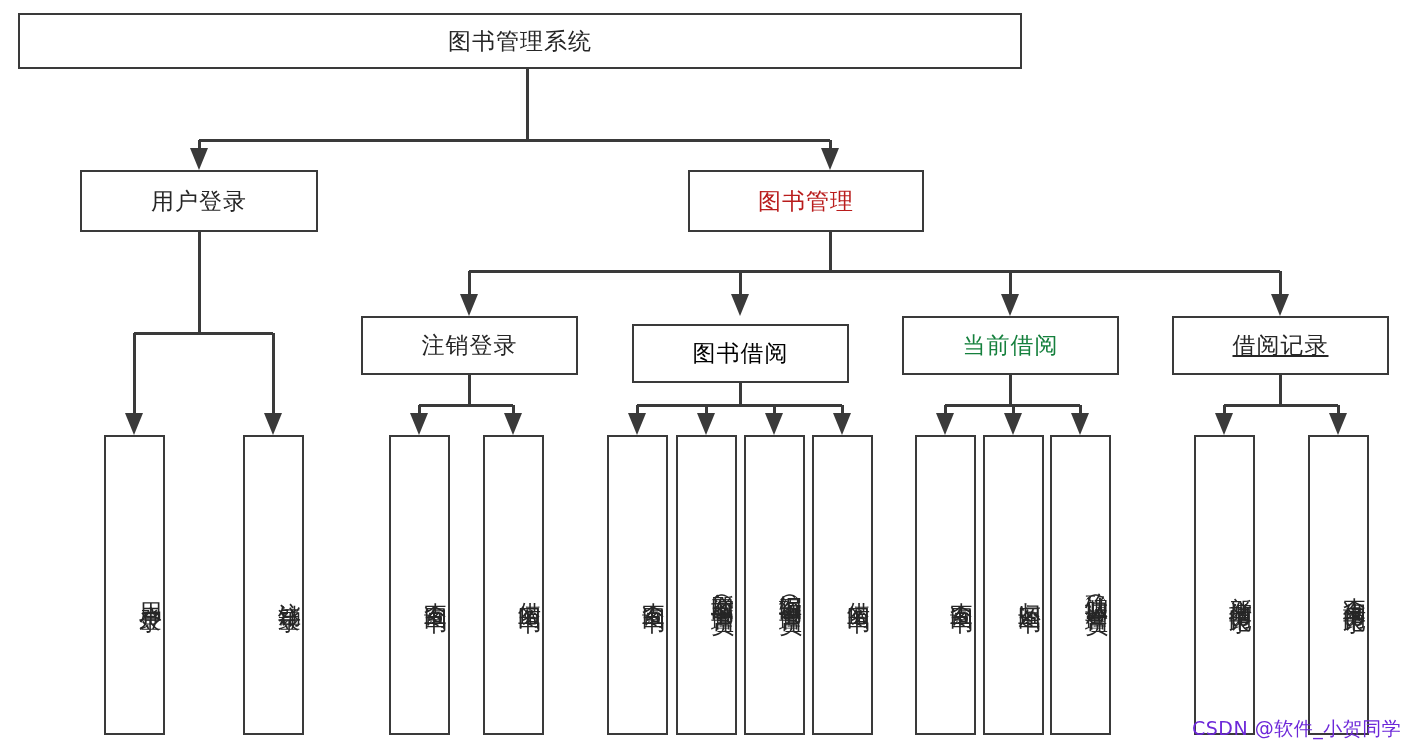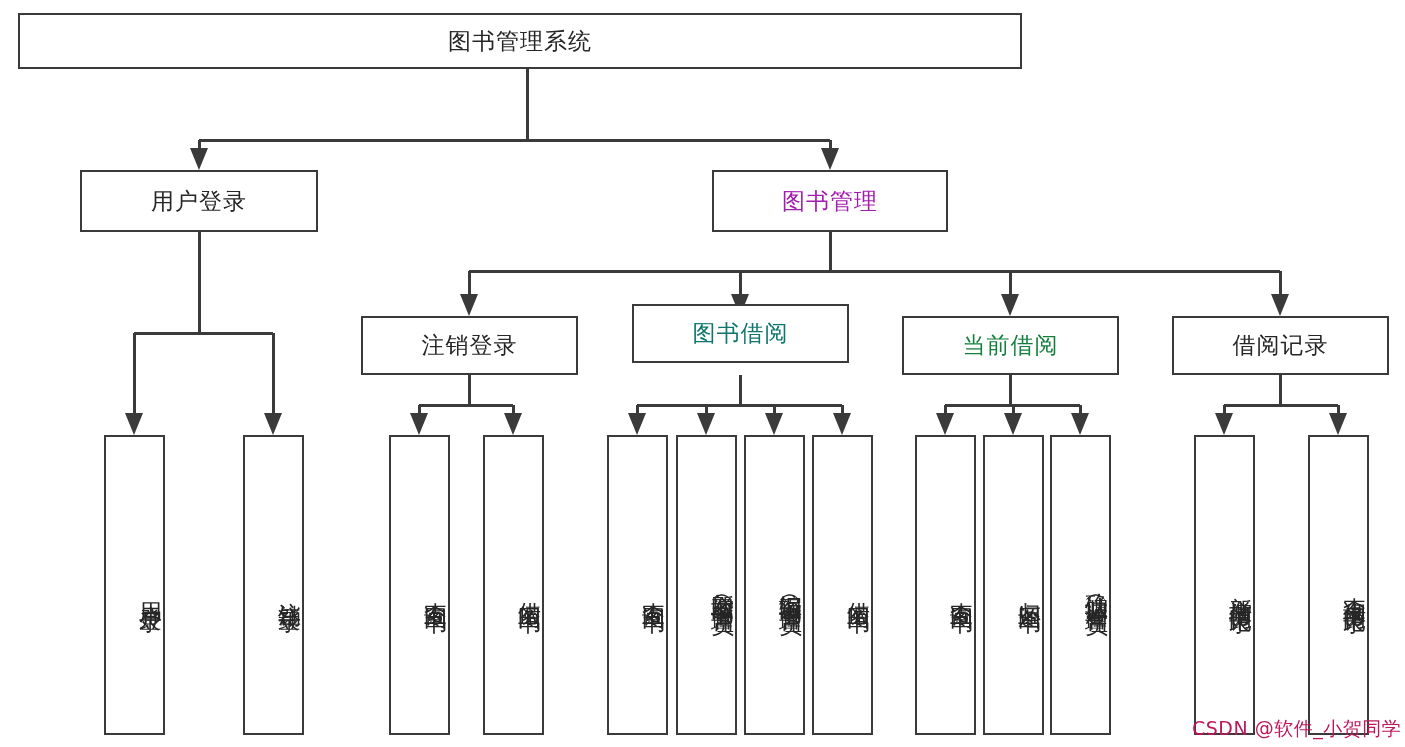--- a/index.html
+++ b/index.html
@@ -136,33 +136,33 @@
         <polygon points="1329,413 1347,413 1338,435" fill="#3a3a3a"></polygon>
       </g>
     </svg>
   <div id="node-layer">
       <div class="node horiz" style="left: 18px; top: 13px; width: 1004px; height: 56px; border-color: rgb(58, 58, 58); color: rgb(38, 38, 38);">
         <span class="node-label">图书管理系统</span>
       </div>
       <div class="node horiz" style="left: 80px; top: 170px; width: 238px; height: 62px; border-color: rgb(58, 58, 58); color: rgb(38, 38, 38);">
         <span class="node-label">用户登录</span>
       </div>
-      <div class="node horiz" style="left: 712px; top: 170px; width: 236px; height: 62px; border-color: rgb(58, 58, 58); color: #a21caf;">
+      <div class="node horiz" style="left: 688px; top: 170px; width: 236px; height: 62px; border-color: rgb(58, 58, 58); color: #b91c1c;">
         <span class="node-label">图书管理</span>
       </div>
       <div class="node horiz" style="left: 361px; top: 316px; width: 217px; height: 59px; border-color: rgb(58, 58, 58); color: rgb(38, 38, 38);">
         <span class="node-label">注销登录</span>
       </div>
-      <div class="node horiz" style="left: 632px; top: 304px; width: 217px; height: 59px; border-color: rgb(58, 58, 58); color: #0f766e;">
+      <div class="node horiz" style="left: 632px; top: 324px; width: 217px; height: 59px; border-color: rgb(58, 58, 58); color: #000000;">
         <span class="node-label">图书借阅</span>
       </div>
       <div class="node horiz" style="left: 902px; top: 316px; width: 217px; height: 59px; border-color: rgb(58, 58, 58); color: #15803d;">
         <span class="node-label">当前借阅</span>
       </div>
-      <div class="node horiz" style="left: 1172px; top: 316px; width: 217px; height: 59px; border-color: rgb(58, 58, 58); color: rgb(38, 38, 38);">
+      <div class="node horiz" style="left: 1172px; top: 316px; width: 217px; height: 59px; border-color: rgb(58, 58, 58); color: rgb(38, 38, 38); text-decoration: underline;">
         <span class="node-label">借阅记录</span>
       </div>
       <div class="node vert" style="left: 104px; top: 435px; width: 61px; height: 300px; border-color: rgb(58, 58, 58); color: rgb(38, 38, 38);">
         <span class="node-label">用户登录</span>
       </div>
       <div class="node vert" style="left: 243px; top: 435px; width: 61px; height: 300px; border-color: rgb(58, 58, 58); color: rgb(38, 38, 38);">
         <span class="node-label">注销登录</span>
       </div>
       <div class="node vert" style="left: 389px; top: 435px; width: 61px; height: 300px; border-color: rgb(58, 58, 58); color: rgb(38, 38, 38);">
         <span class="node-label">查询图书</span>
@@ -191,14 +191,14 @@
       <div class="node vert tall" style="left: 1050px; top: 435px; width: 61px; height: 300px; border-color: rgb(58, 58, 58); color: rgb(38, 38, 38);">
         <span class="node-label">确认归还（管理员）</span>
       </div>
       <div class="node vert tall" style="left: 1194px; top: 435px; width: 61px; height: 300px; border-color: rgb(58, 58, 58); color: rgb(38, 38, 38);">
         <span class="node-label">新增借阅记录</span>
       </div>
       <div class="node vert tall" style="left: 1308px; top: 435px; width: 61px; height: 300px; border-color: rgb(58, 58, 58); color: rgb(38, 38, 38);">
         <span class="node-label">查询借阅记录</span>
       </div>
     </div>
-  <div class="watermark" style="left: 1192px; top: 716px; color: #be185d;">CSDN @软件_小贺同学</div>
+  <div class="watermark" style="left: 1192px; top: 716px; color: #6d28d9;">CSDN @软件_小贺同学</div>
 </div>
 
 </body></html>

